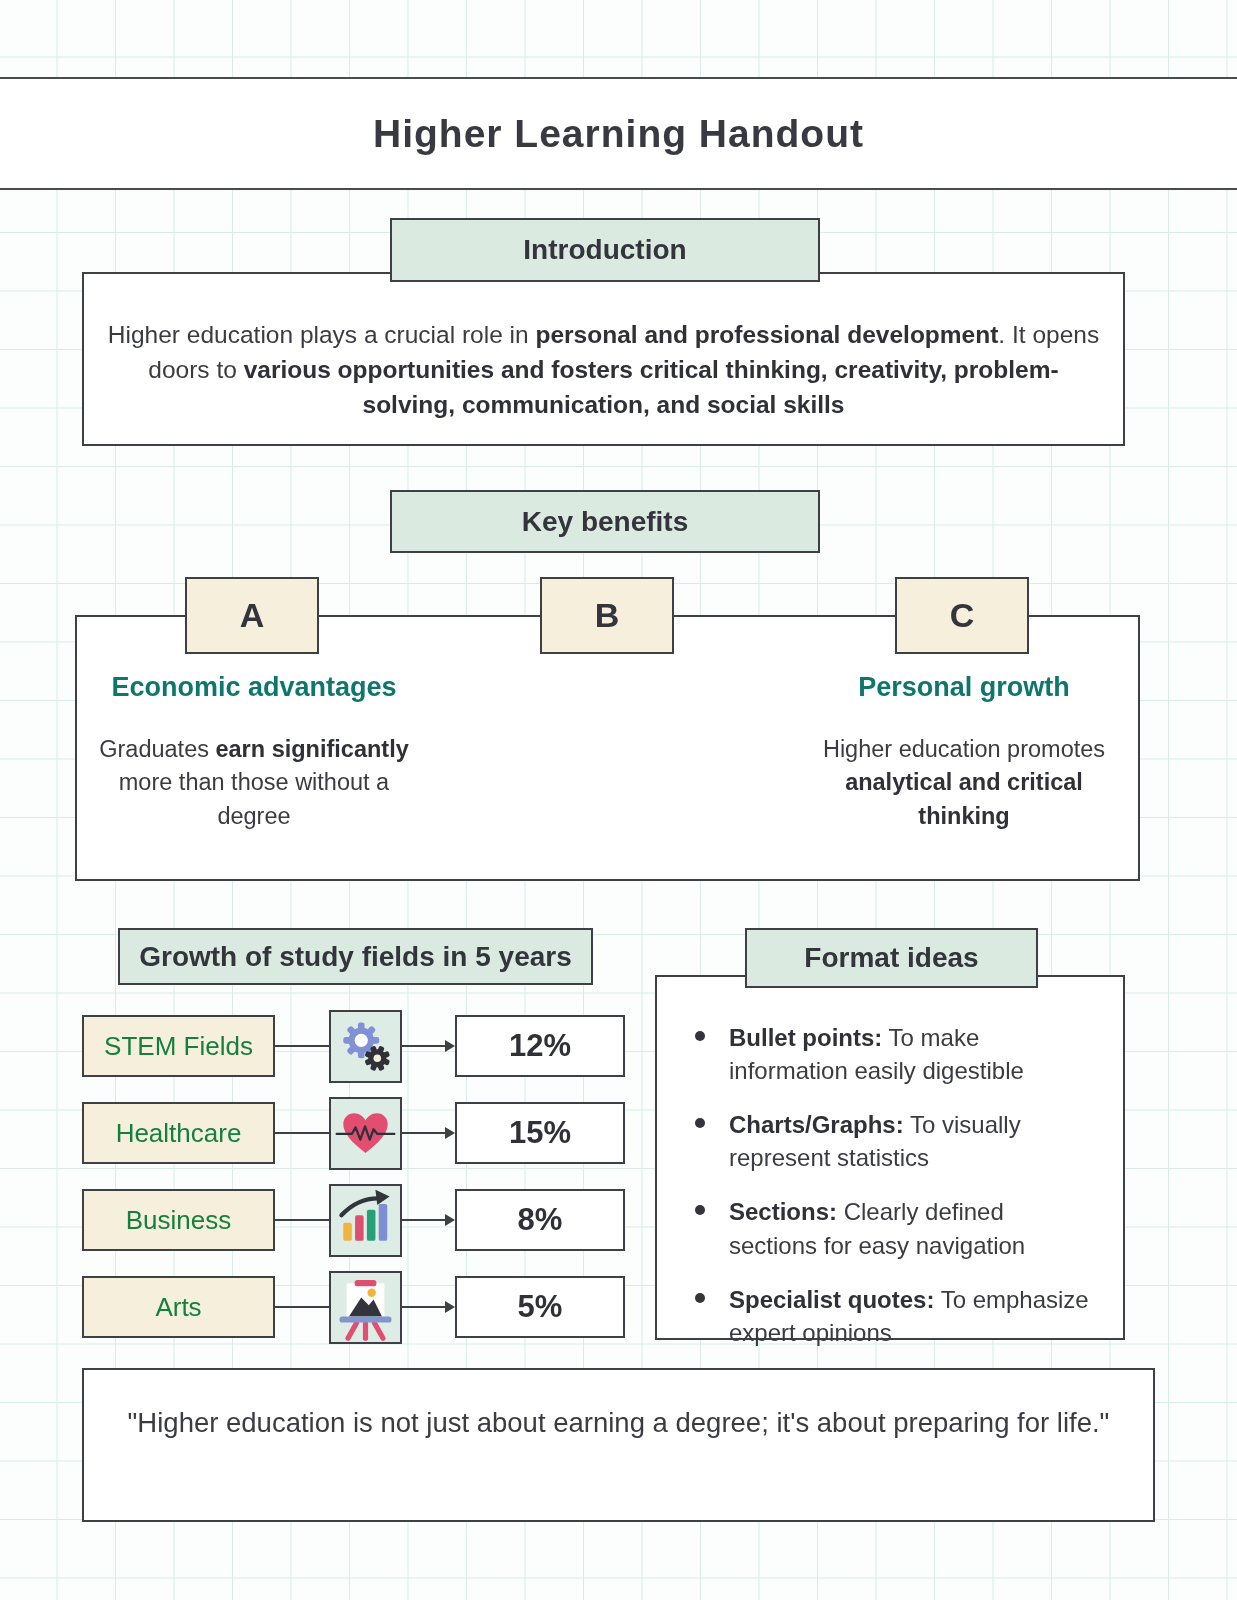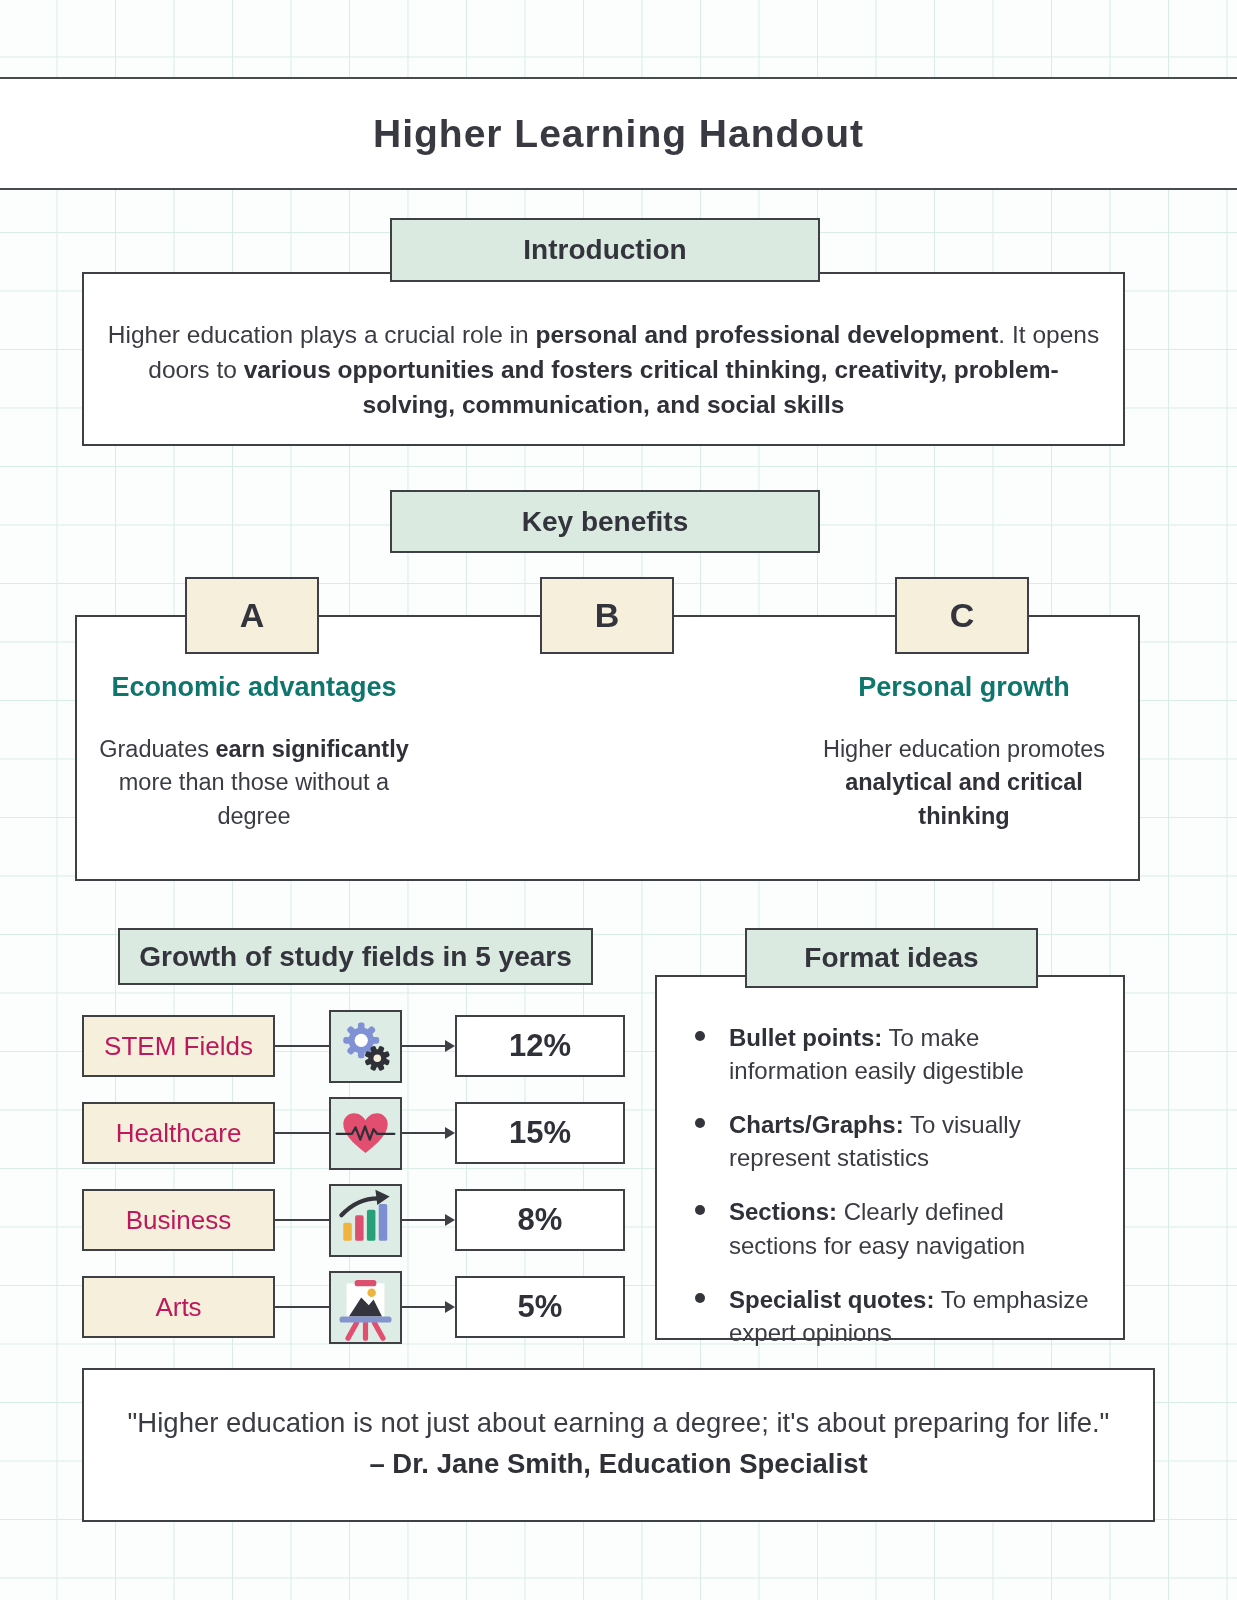--- a/index.html
+++ b/index.html
@@ -47,21 +47,21 @@
   .letter-c{left:895px;}
   .benefit-col{position:absolute;top:55px;width:340px;text-align:center;}
   .col-a{left:7px;}
   .col-b{left:362px;}
   .col-c{left:717px;}
   .benefit-title{font-size:27px;font-weight:700;color:#0f766e;margin:0 0 30px 0;}
   .benefit-body{font-size:23.5px;line-height:1.42;color:#3b3c43;margin:0 auto;width:320px;}
 
   .growth-label{left:118px;top:928px;width:475px;height:57px;}
   .growth-row{position:absolute;left:82px;width:543px;height:73px;}
-  .field-box{left:0;top:5px;width:193px;height:62px;font-size:26px;color:#be185d;}
+  .field-box{left:0;top:5px;width:193px;height:62px;font-size:26px;color:#15803d;}
   .icon-box{left:247px;top:0;width:73px;height:73px;background:#ddece4;}
   .value-box{left:373px;top:5px;width:170px;height:62px;font-size:31px;font-weight:700;color:#2f3038;}
   .conn1{left:193px;top:35px;width:54px;height:2px;background:#3f4045;}
   .conn2{left:320px;top:35px;width:44px;height:2px;background:#3f4045;}
   .arrow-head{
     left:363px;top:30px;width:0;height:0;
     border-top:6px solid transparent;border-bottom:6px solid transparent;
     border-left:10px solid #3f4045;
   }
 
@@ -212,18 +212,17 @@
       <li class="format-item">
         <span class="bullet-dot"></span>
         <span class="format-text"><b>Specialist quotes:</b><span> To emphasize expert opinions</span></span>
       </li>
     </ul>
   </div>
 
   <div class="abs box quote-box">
     <div class="quote-inner">
       <p class="quote-text">"Higher education is not just about earning a degree; it's about preparing for life."</p>
-      <p class="quote-attribution">– Dr. Jane Smith, Education Specialist</p>
     </div>
   </div>
 
 
 </div>
 
 </body></html>

